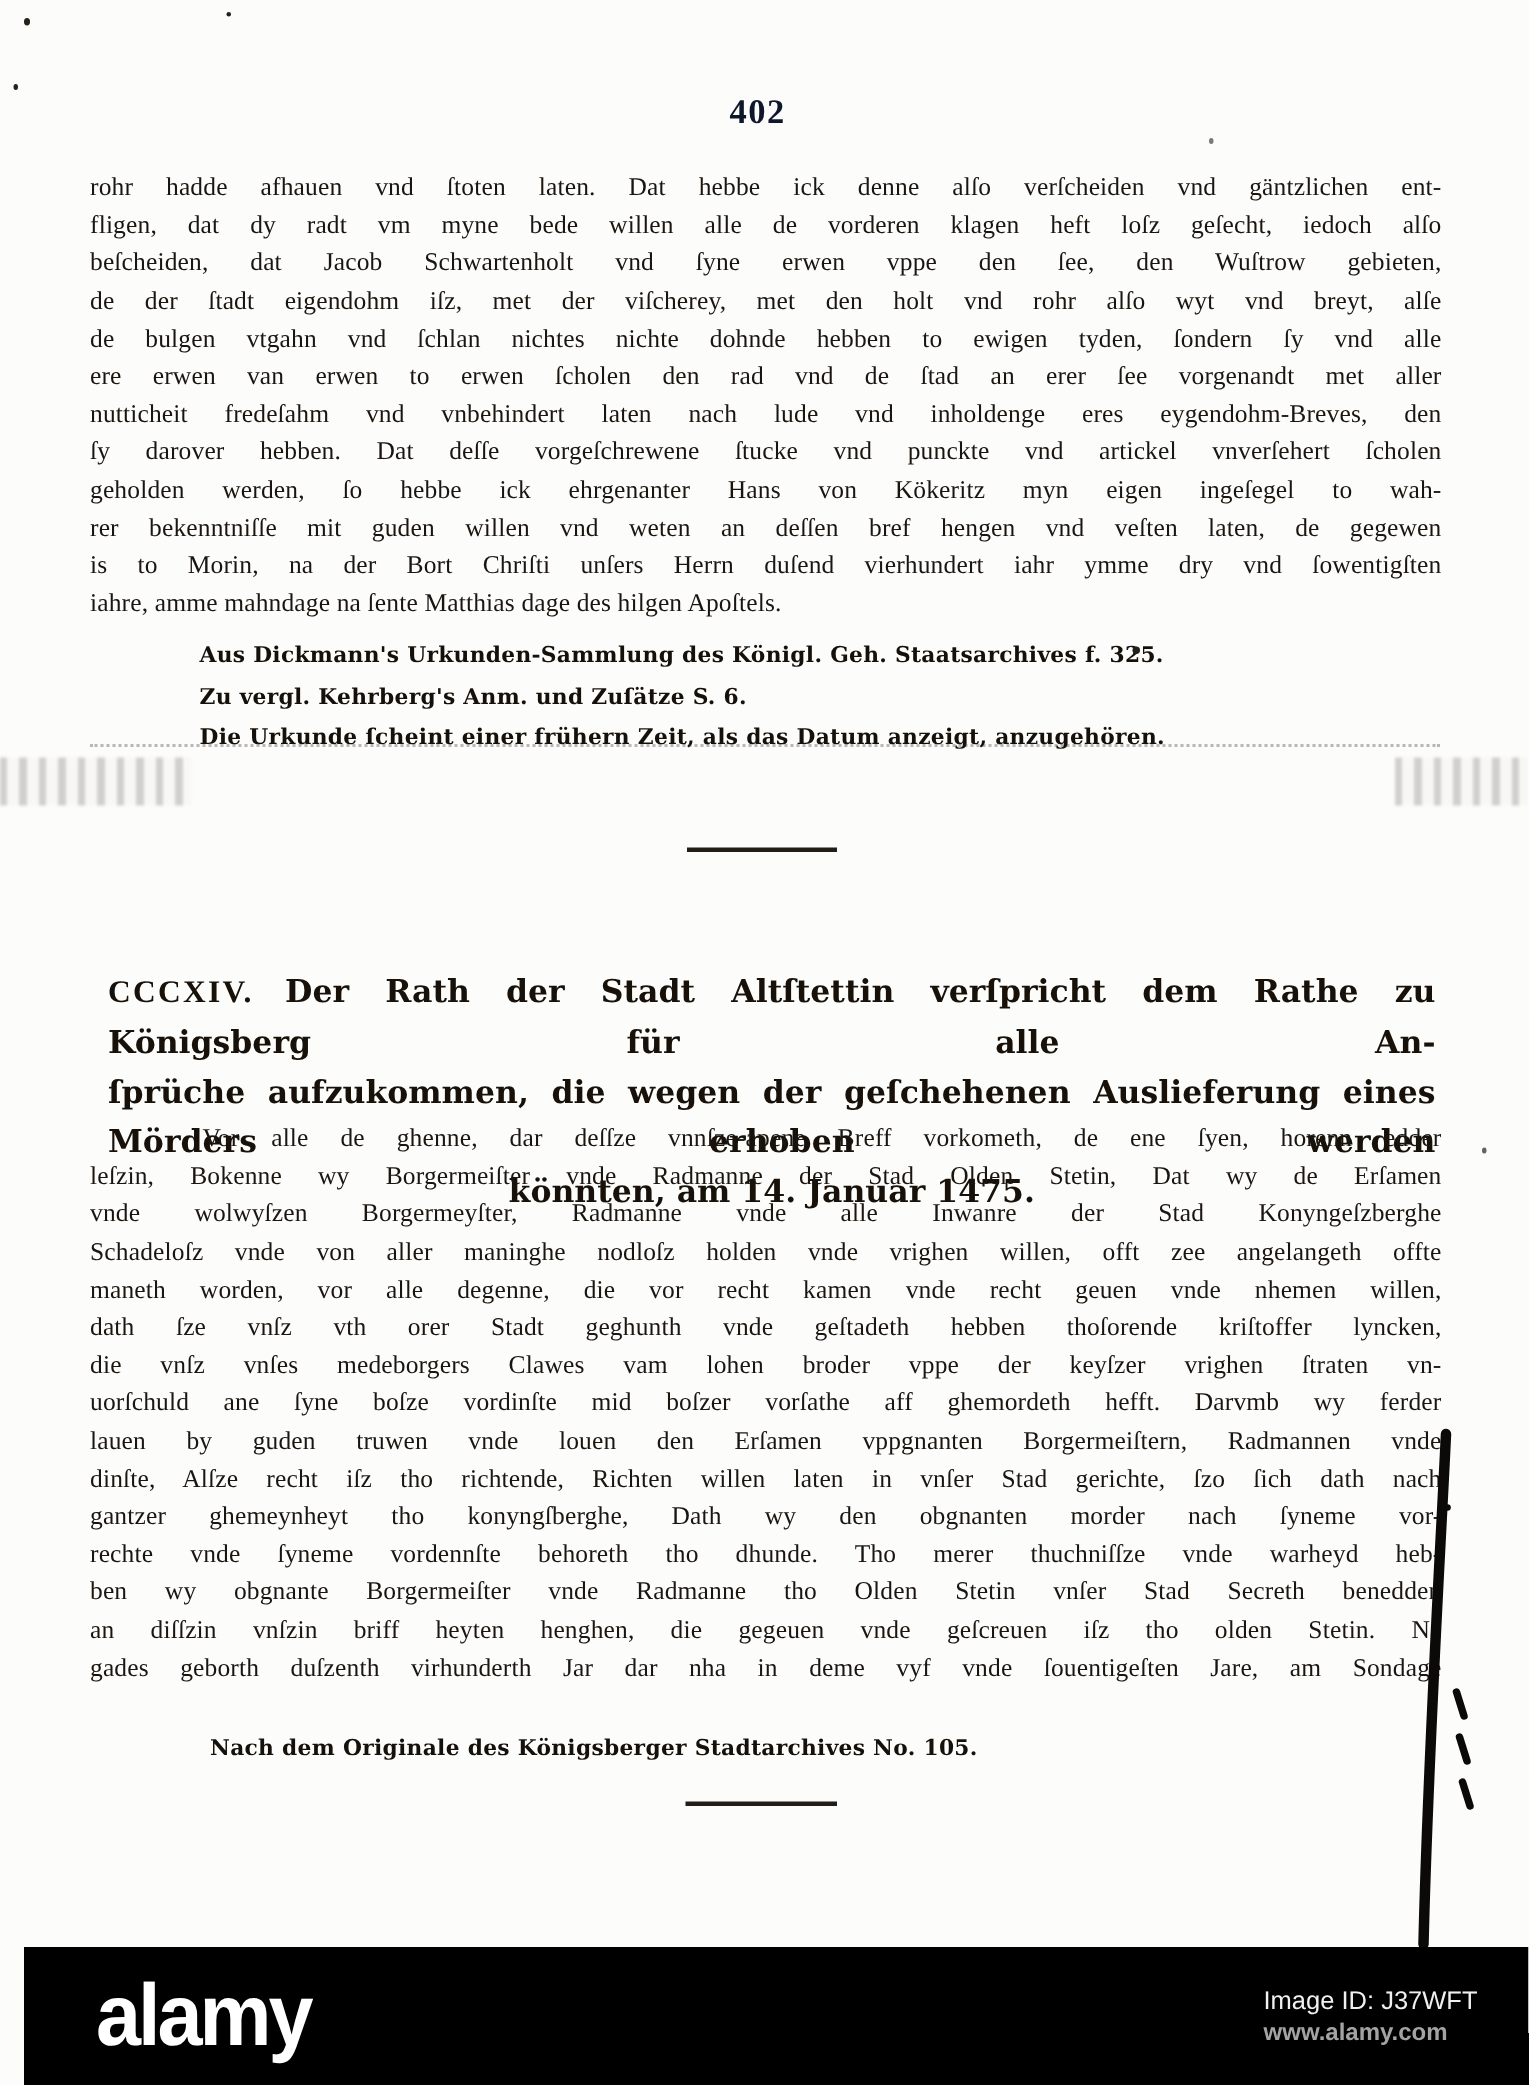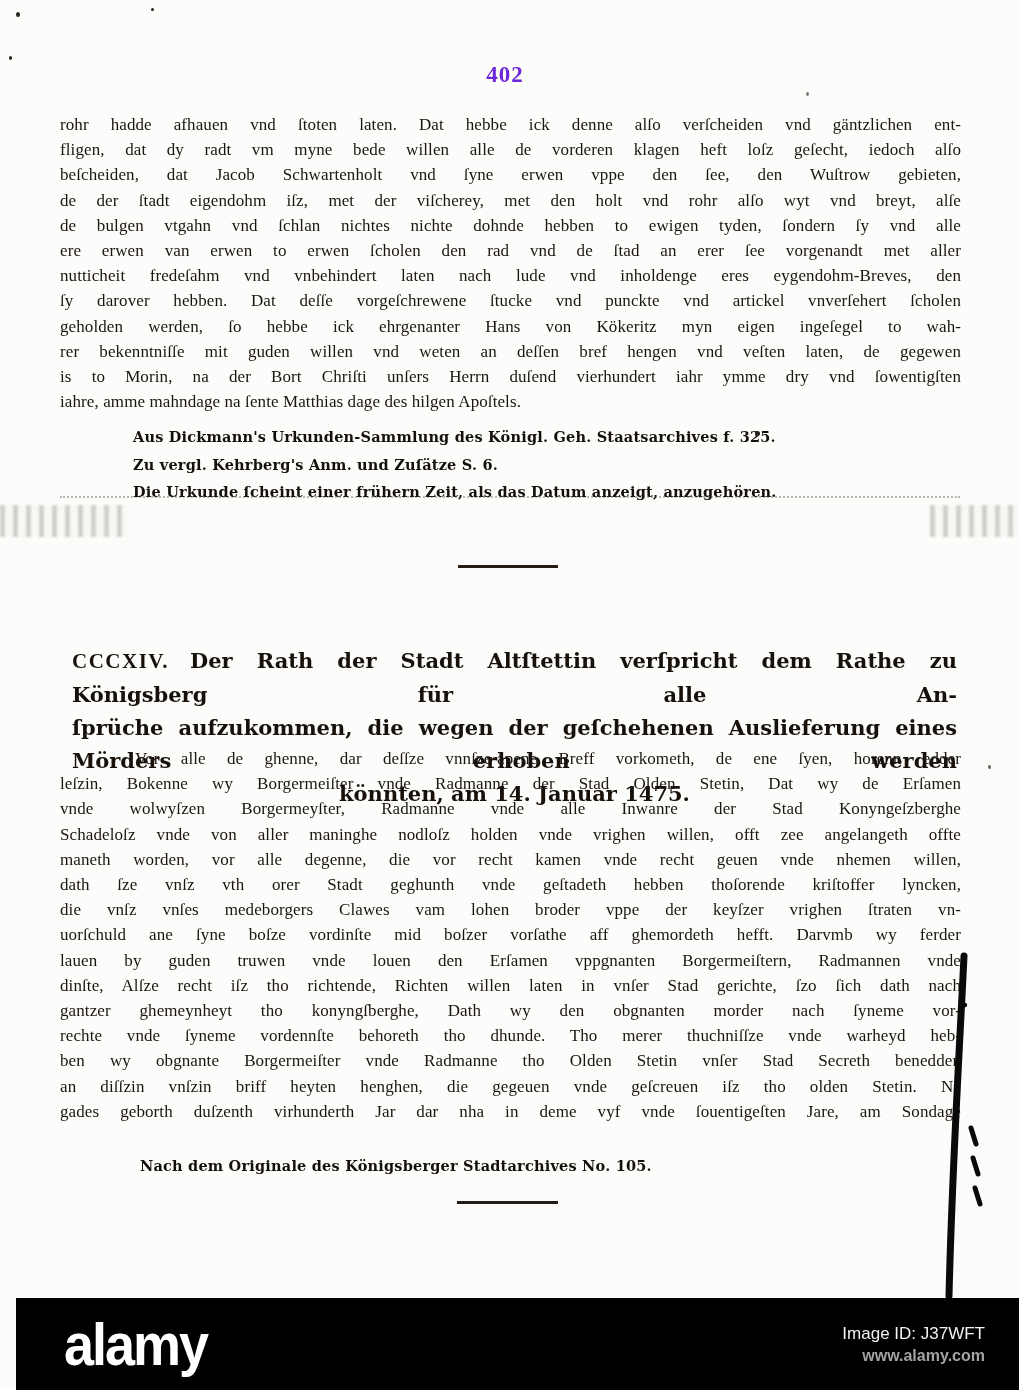--- a/index.html
+++ b/index.html
@@ -8,21 +8,21 @@
 
   .scan {
     position:relative; width:1019px; height:1390px;
     background:#fcfcfa; overflow:hidden; color:#1b1510;
   }
 
   
   .page-number {
     position:absolute; top:62px; left:0; width:1010px;
     text-align:center; font-size:23px; font-weight:bold;
-    letter-spacing:1px; color:#6d28d9;
+    letter-spacing:1px; color:#0f172a;
   }
 
   
   .textblock { position:absolute; left:60px; width:901px; }
   .bline {
     font-size:17px; line-height:25.2px; color:#1b1510;
     text-align:justify; text-align-last:justify;
     white-space:normal; letter-spacing:0.1px;
   }
   .bline.lastline { text-align-last:left; }
@@ -79,21 +79,21 @@
     position:absolute; left:16px; top:1298px; width:1019px; height:92px;
     background:#000000; display:flex; align-items:center;
     justify-content:space-between;
     font-family:"Liberation Sans", sans-serif;
   }
   .wm-brand {
     margin-left:48px; color:#ffffff; font-weight:bold;
     font-size:54px; letter-spacing:-2px; line-height:1;
     transform:scaleY(1.08);
   }
-  .wm-right { margin-right:50px; text-align:right; color:#ffffff; }
+  .wm-right { margin-right:50px; text-align:left; color:#ffffff; }
   .wm-id  { font-size:17px; color:#f0f0f0; margin-bottom:3px; }
   .wm-url { font-size:16px; font-weight:bold; color:#a3a3a3; }
 </style>
 </head>
 <body>
 
 <div class="scan">
 
   <div class="page-number">402</div>
 

